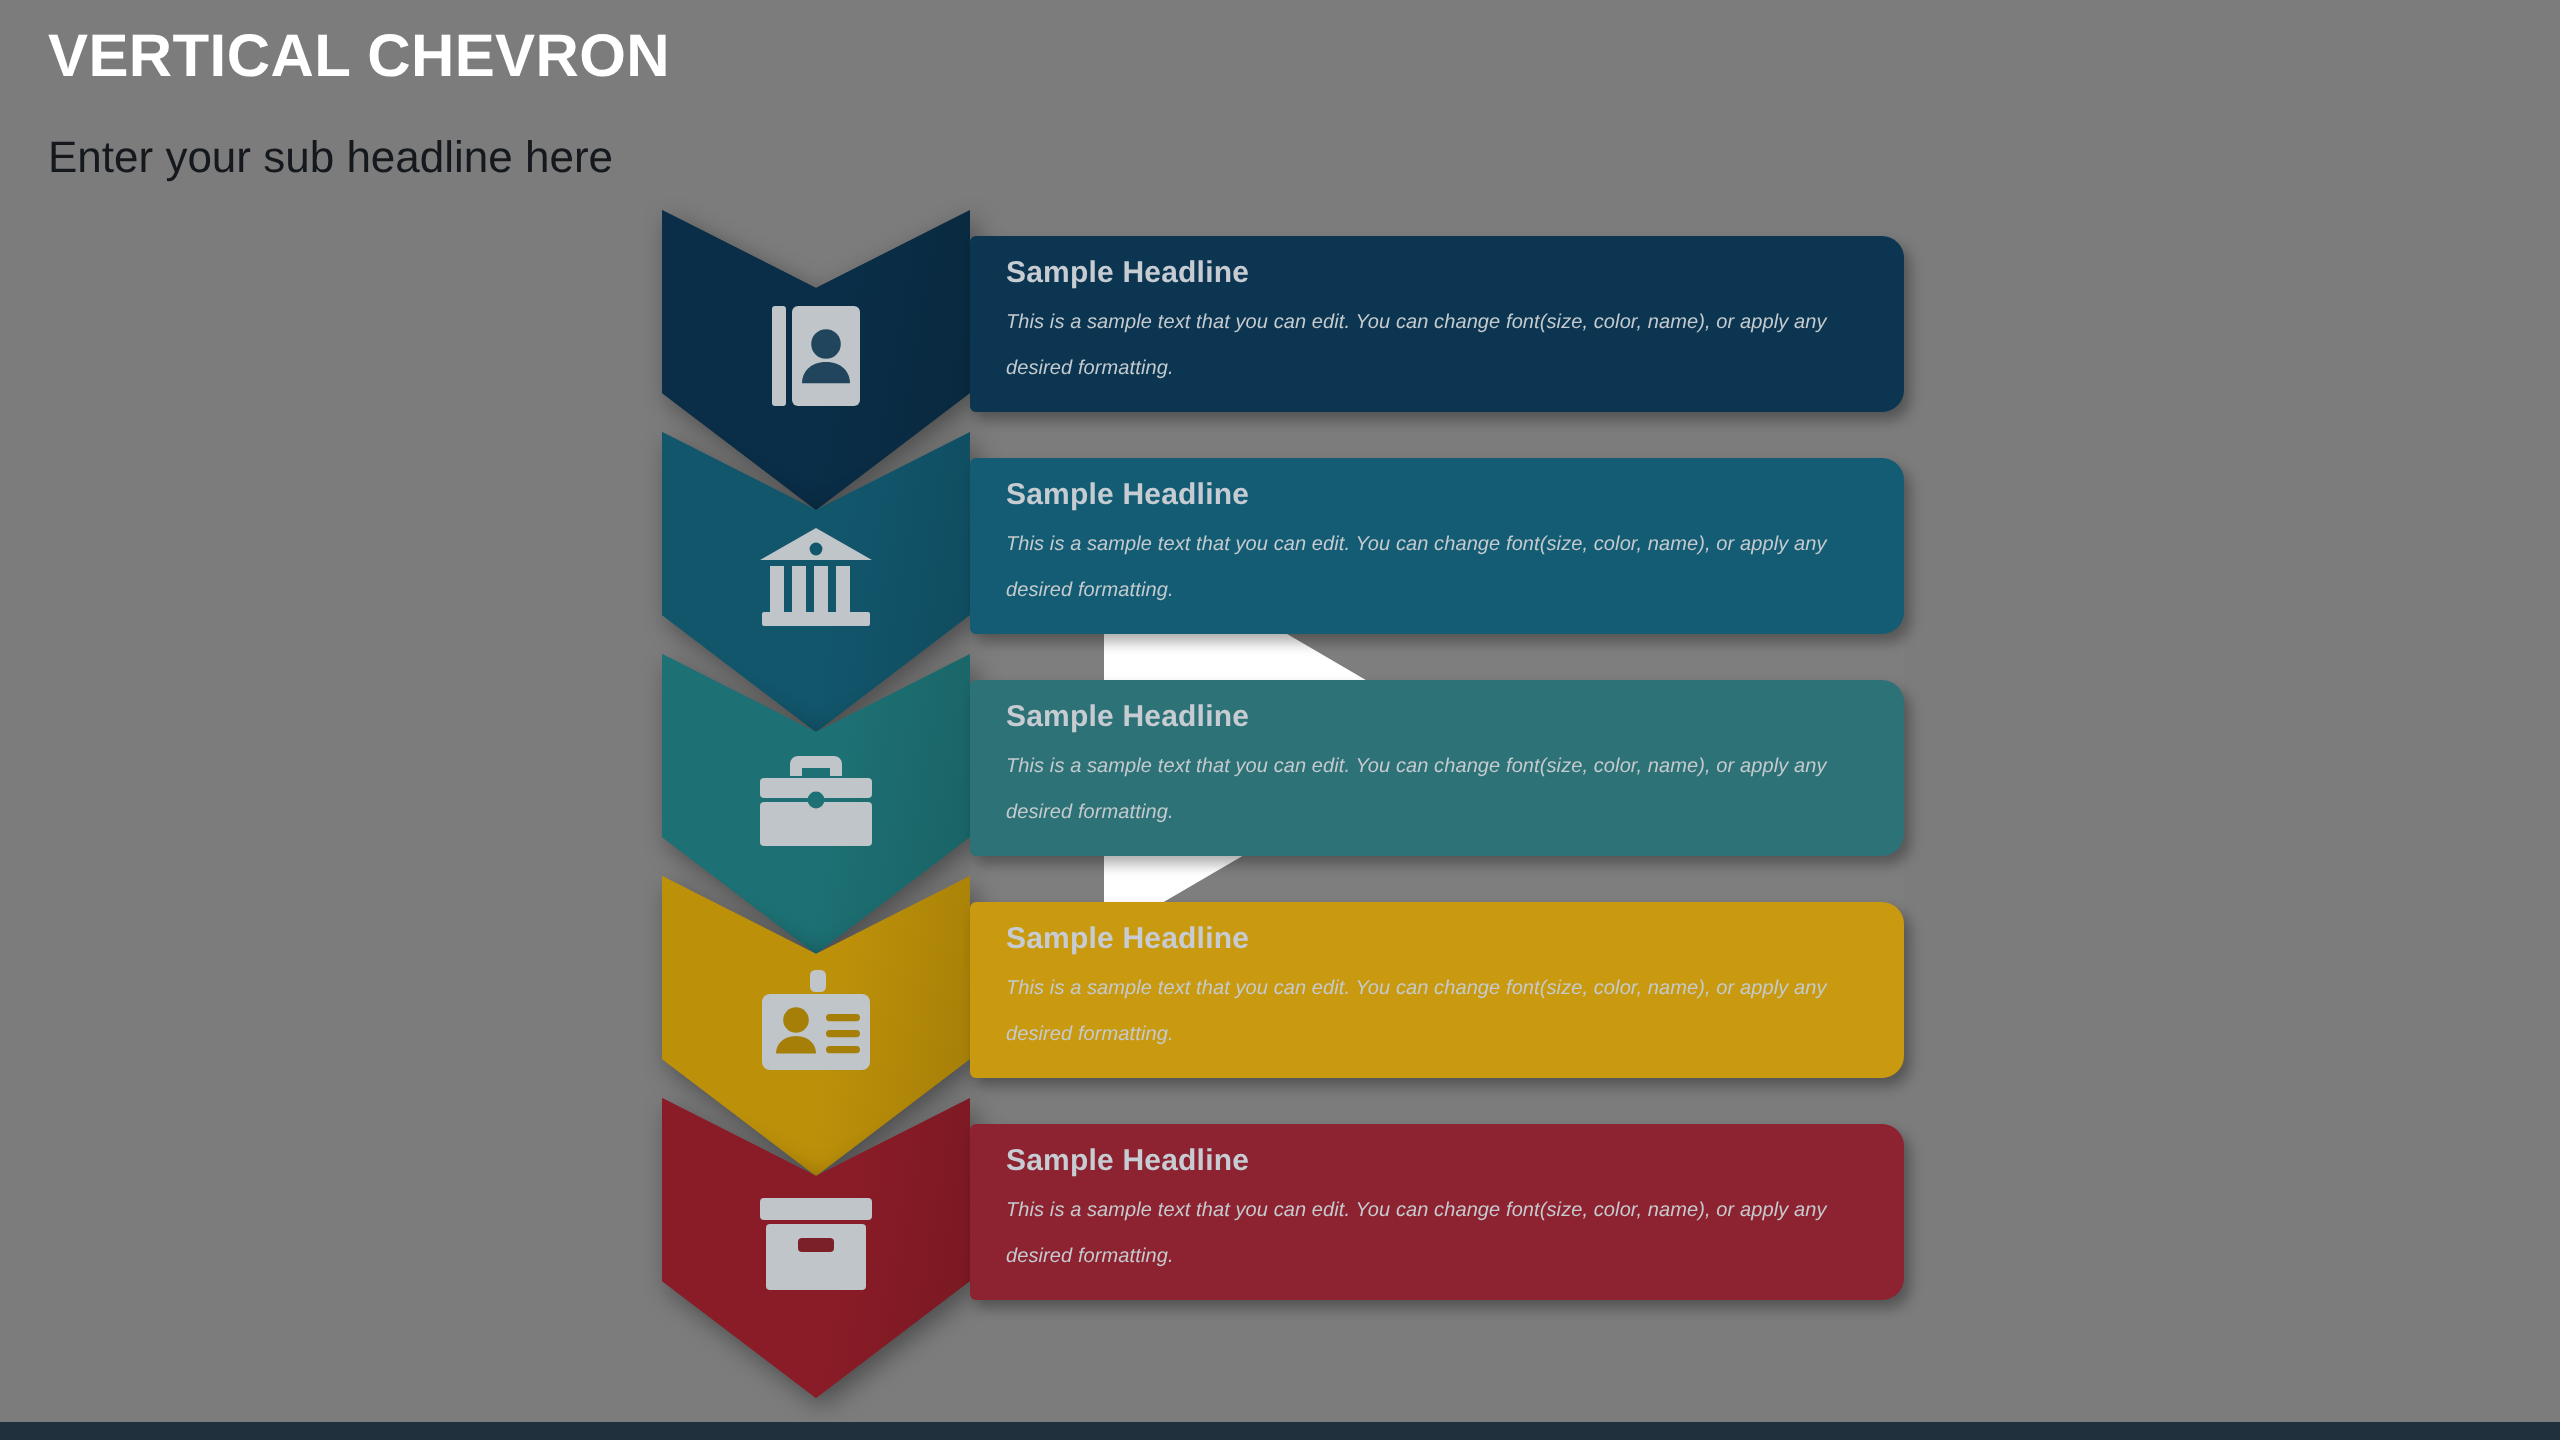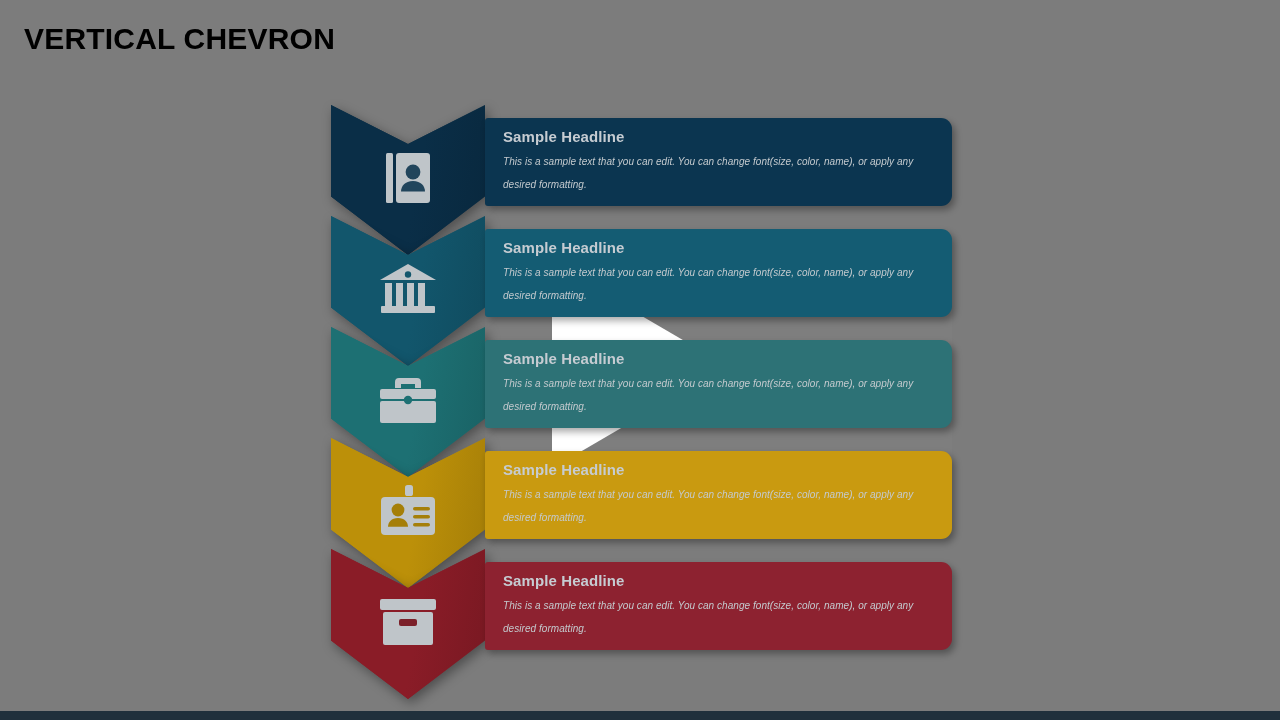--- a/index.html
+++ b/index.html
@@ -12,22 +12,22 @@
 
   
   #slide{
     position:absolute;left:0;top:0;width:1280px;height:711px;
     background:#7c7c7c;
     overflow:hidden;
   }
 
   
   #title{
-    position:absolute;left:24px;top:21px;
-    font-size:30px;font-weight:bold;color:#000000;
+    position:absolute;left:24px;top:11px;
+    font-size:30px;font-weight:bold;color:#ffffff;
     letter-spacing:.2px;line-height:36px;
     white-space:nowrap;
     text-align:center;
   }
   #subtitle{
     position:absolute;left:24px;top:65px;
     font-size:22px;font-weight:normal;color:#15191d;
     line-height:28px;white-space:nowrap;
   }
 
@@ -86,20 +86,21 @@
     position:absolute;left:0;top:711px;width:1280px;height:9px;
     background:#20303c;
   }
 </style>
 </head>
 <body>
 
 <div id="slide">
 
   <div id="title">VERTICAL CHEVRON</div>
+  <div id="subtitle">Enter your sub headline here</div>
 
   <div id="rows-container">
       <div class="row" style="top: 105px; z-index: 10;">
         <div class="chev-wrap">
           <div class="chev" style="background: linear-gradient(100deg, rgb(10, 46, 71) 0%, rgb(10, 46, 71) 55%, rgba(0, 0, 0, 0.13) 100%), rgb(10, 46, 71);"></div>
           <div class="chev-ico">
             <svg width="46" height="52" viewBox="0 0 46 52">
               <rect x="1" y="1" width="7" height="50" rx="1.5" fill="#bfc5c9"></rect>
               <rect x="11" y="1" width="34" height="50" rx="3" fill="#bfc5c9"></rect>
               <circle cx="28" cy="20" r="7.4" fill="#21455c"></circle>

